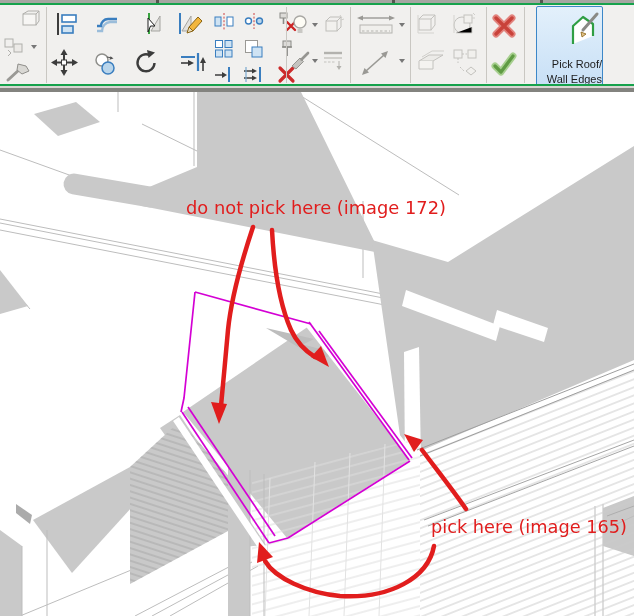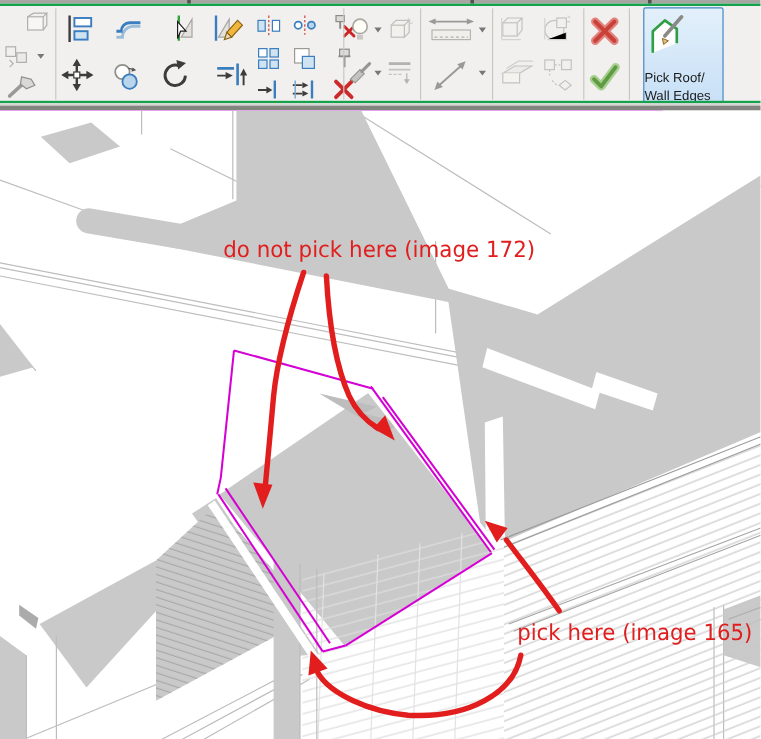--- a/index.html
+++ b/index.html
@@ -10,25 +10,25 @@
   #topstrip .mark{position:absolute;top:0;width:3px;height:3px;background:#55554f;}
   #greentop{position:absolute;left:0;top:3px;width:634px;height:2px;background:#16a24c;}
   #toolbar{position:absolute;left:0;top:5px;width:634px;height:79px;background:#f1f0ee;}
   #greenbot{position:absolute;left:0;top:84px;width:634px;height:2px;background:#16a24c;}
   #tbshadow{position:absolute;left:0;top:86px;width:634px;height:2px;background:#d8d6d2;}
   #tbedge{position:absolute;left:0;top:88px;width:634px;height:4px;background:#83837f;}
   .divider{position:absolute;top:2px;width:1px;height:76px;background:#c9c7c2;}
   .ticon{position:absolute;}
   .drop{position:absolute;width:0;height:0;border-left:3.5px solid transparent;border-right:3.5px solid transparent;border-top:4px solid #777;}
   #pickbtn{position:absolute;left:536px;top:1px;width:67px;height:80px;background:linear-gradient(#e3f0fb,#c8e0f6);
-    border:1px solid #3c87c8;border-radius:2px;box-sizing:border-box;text-align:left;cursor:pointer;}
+    border:1px solid #3c87c8;border-radius:2px;box-sizing:border-box;text-align:right;cursor:pointer;}
   #pickbtn .lbl{font-size:11px;line-height:13px;color:#1c1c1c;margin-top:2px;}
 
   
-  #canvas{position:absolute;left:0;top:92px;width:552px;height:524px;background:#d946ef;}
+  #canvas{position:absolute;left:0;top:92px;width:552px;height:524px;background:#bef264;}
   text.anno{font-family:"DejaVu Sans","Liberation Sans",sans-serif;font-size:18.5px;fill:#e11d1d;}
 </style>
 </head>
 <body>
 
 <div id="app">
 
   <div id="topstrip">
     <span class="mark" style="left:156px"></span>
     <span class="mark" style="left:392px"></span>

